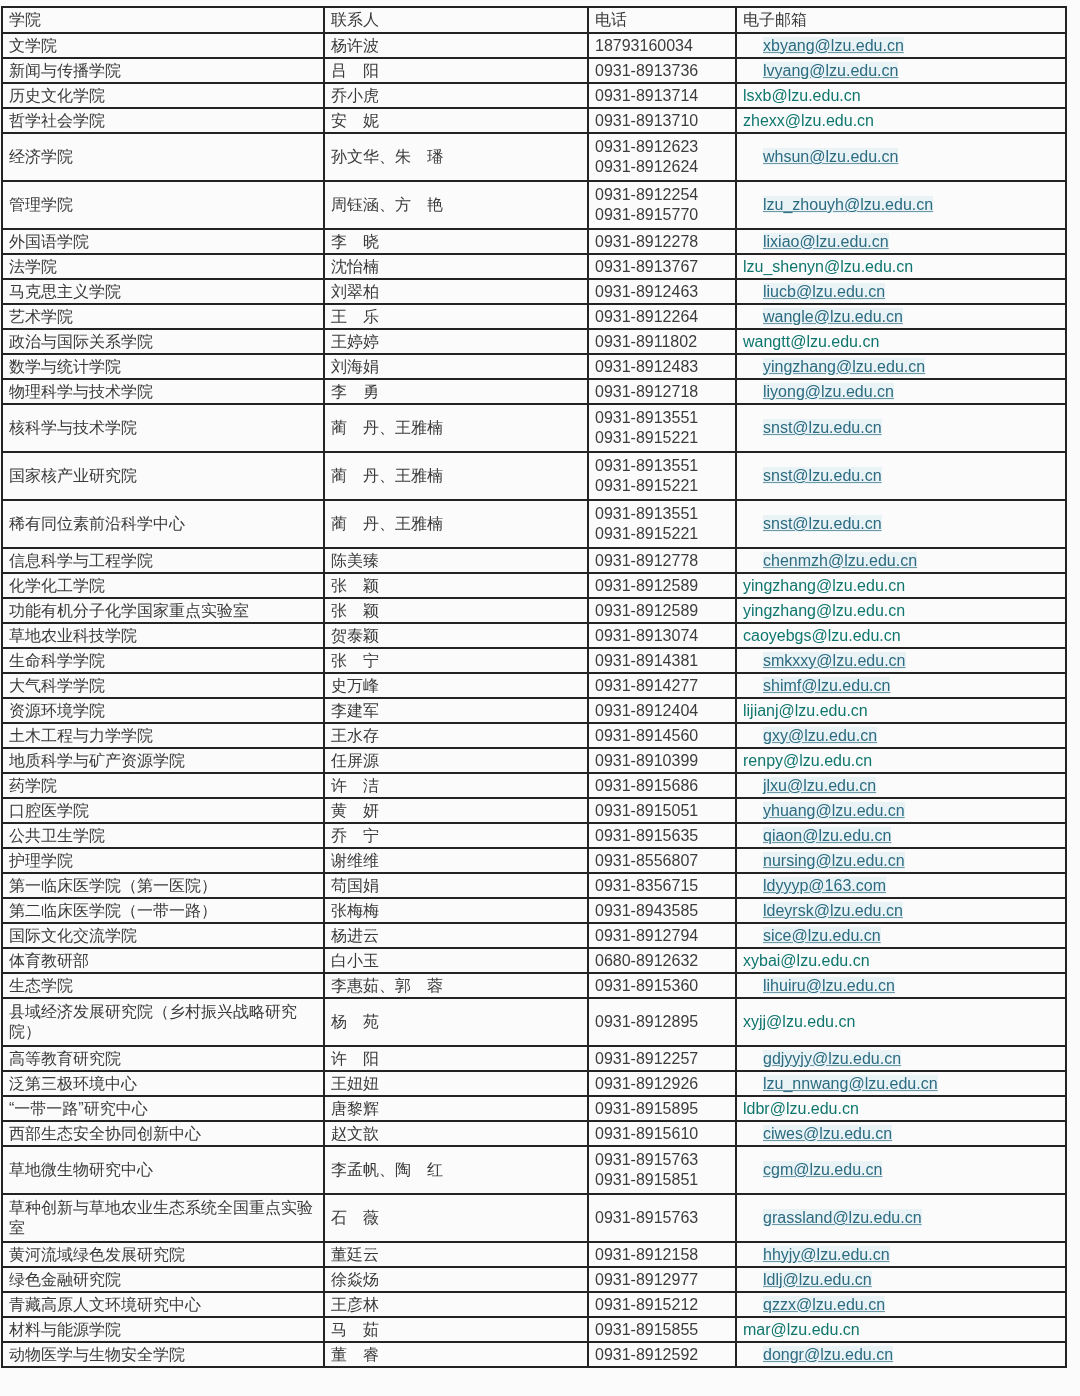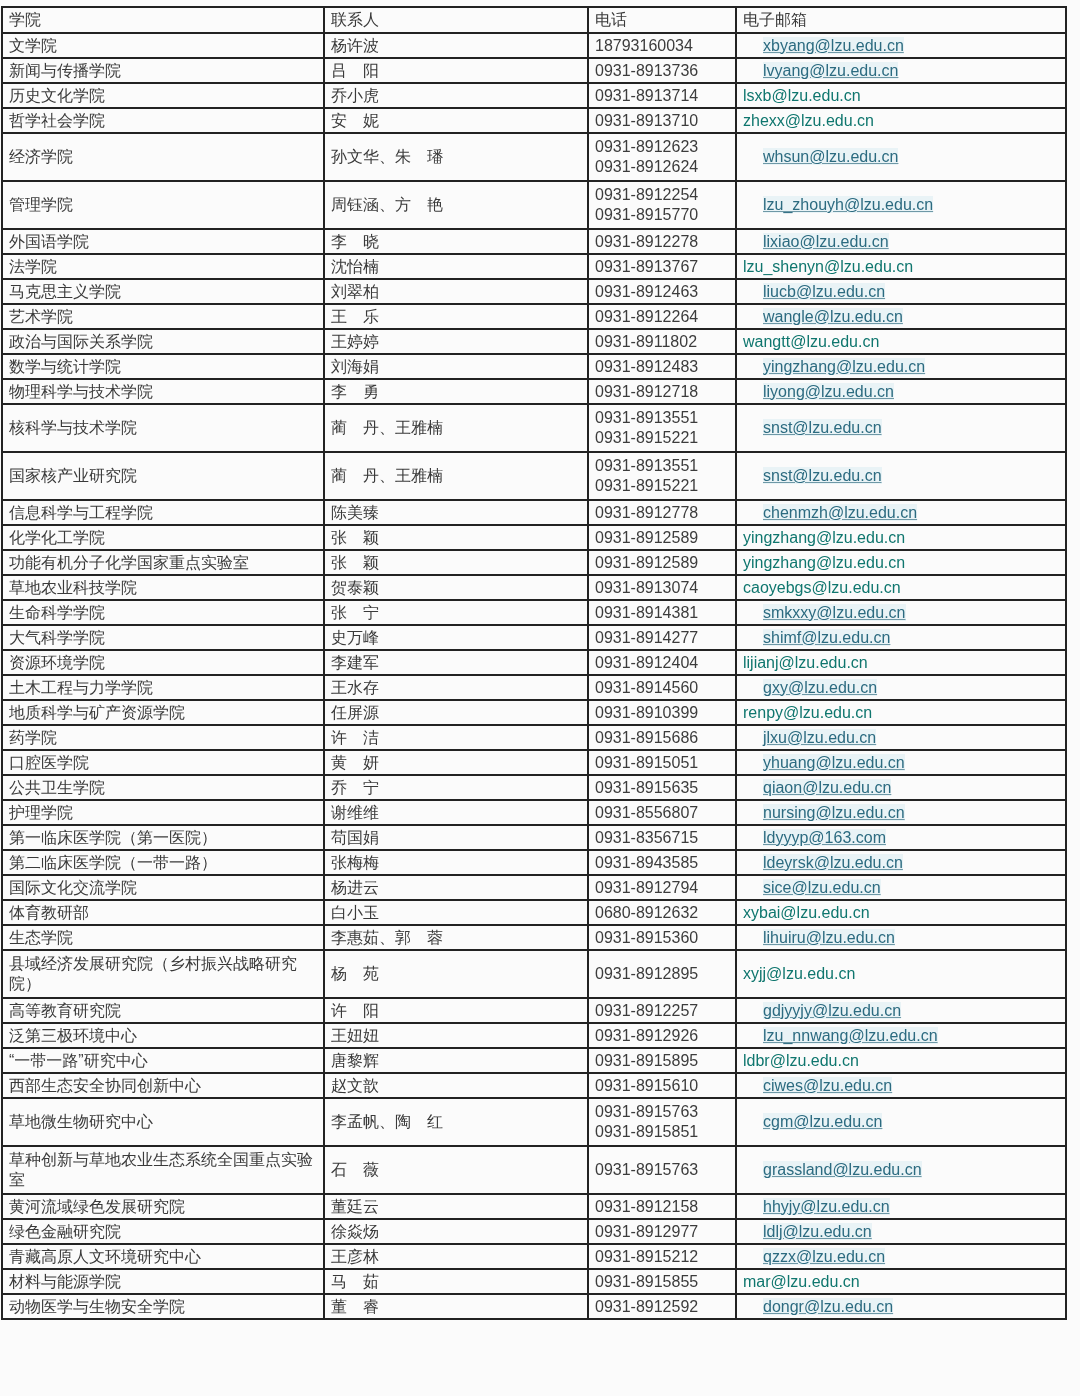--- a/index.html
+++ b/index.html
@@ -183,20 +183,29 @@
         </tr>
         <tr class="tall">
           <td>国家核产业研究院</td>
           <td>蔺　丹、王雅楠</td>
           <td>
             <div class="phone-line">0931-8913551</div>
             <div class="phone-line">0931-8915221</div>
           </td>
           <td><a class="email-link" href="#">snst@lzu.edu.cn</a></td>
         </tr>
+        <tr class="tall">
+          <td>稀有同位素前沿科学中心</td>
+          <td>蔺　丹、王雅楠</td>
+          <td>
+            <div class="phone-line">0931-8913551</div>
+            <div class="phone-line">0931-8915221</div>
+          </td>
+          <td><a class="email-link" href="#">snst@lzu.edu.cn</a></td>
+        </tr>
         <tr class="short">
           <td>信息科学与工程学院</td>
           <td>陈美臻</td>
           <td>
             <div class="phone-line">0931-8912778</div>
           </td>
           <td><a class="email-link" href="#">chenmzh@lzu.edu.cn</a></td>
         </tr>
         <tr class="short">
           <td>化学化工学院</td>

